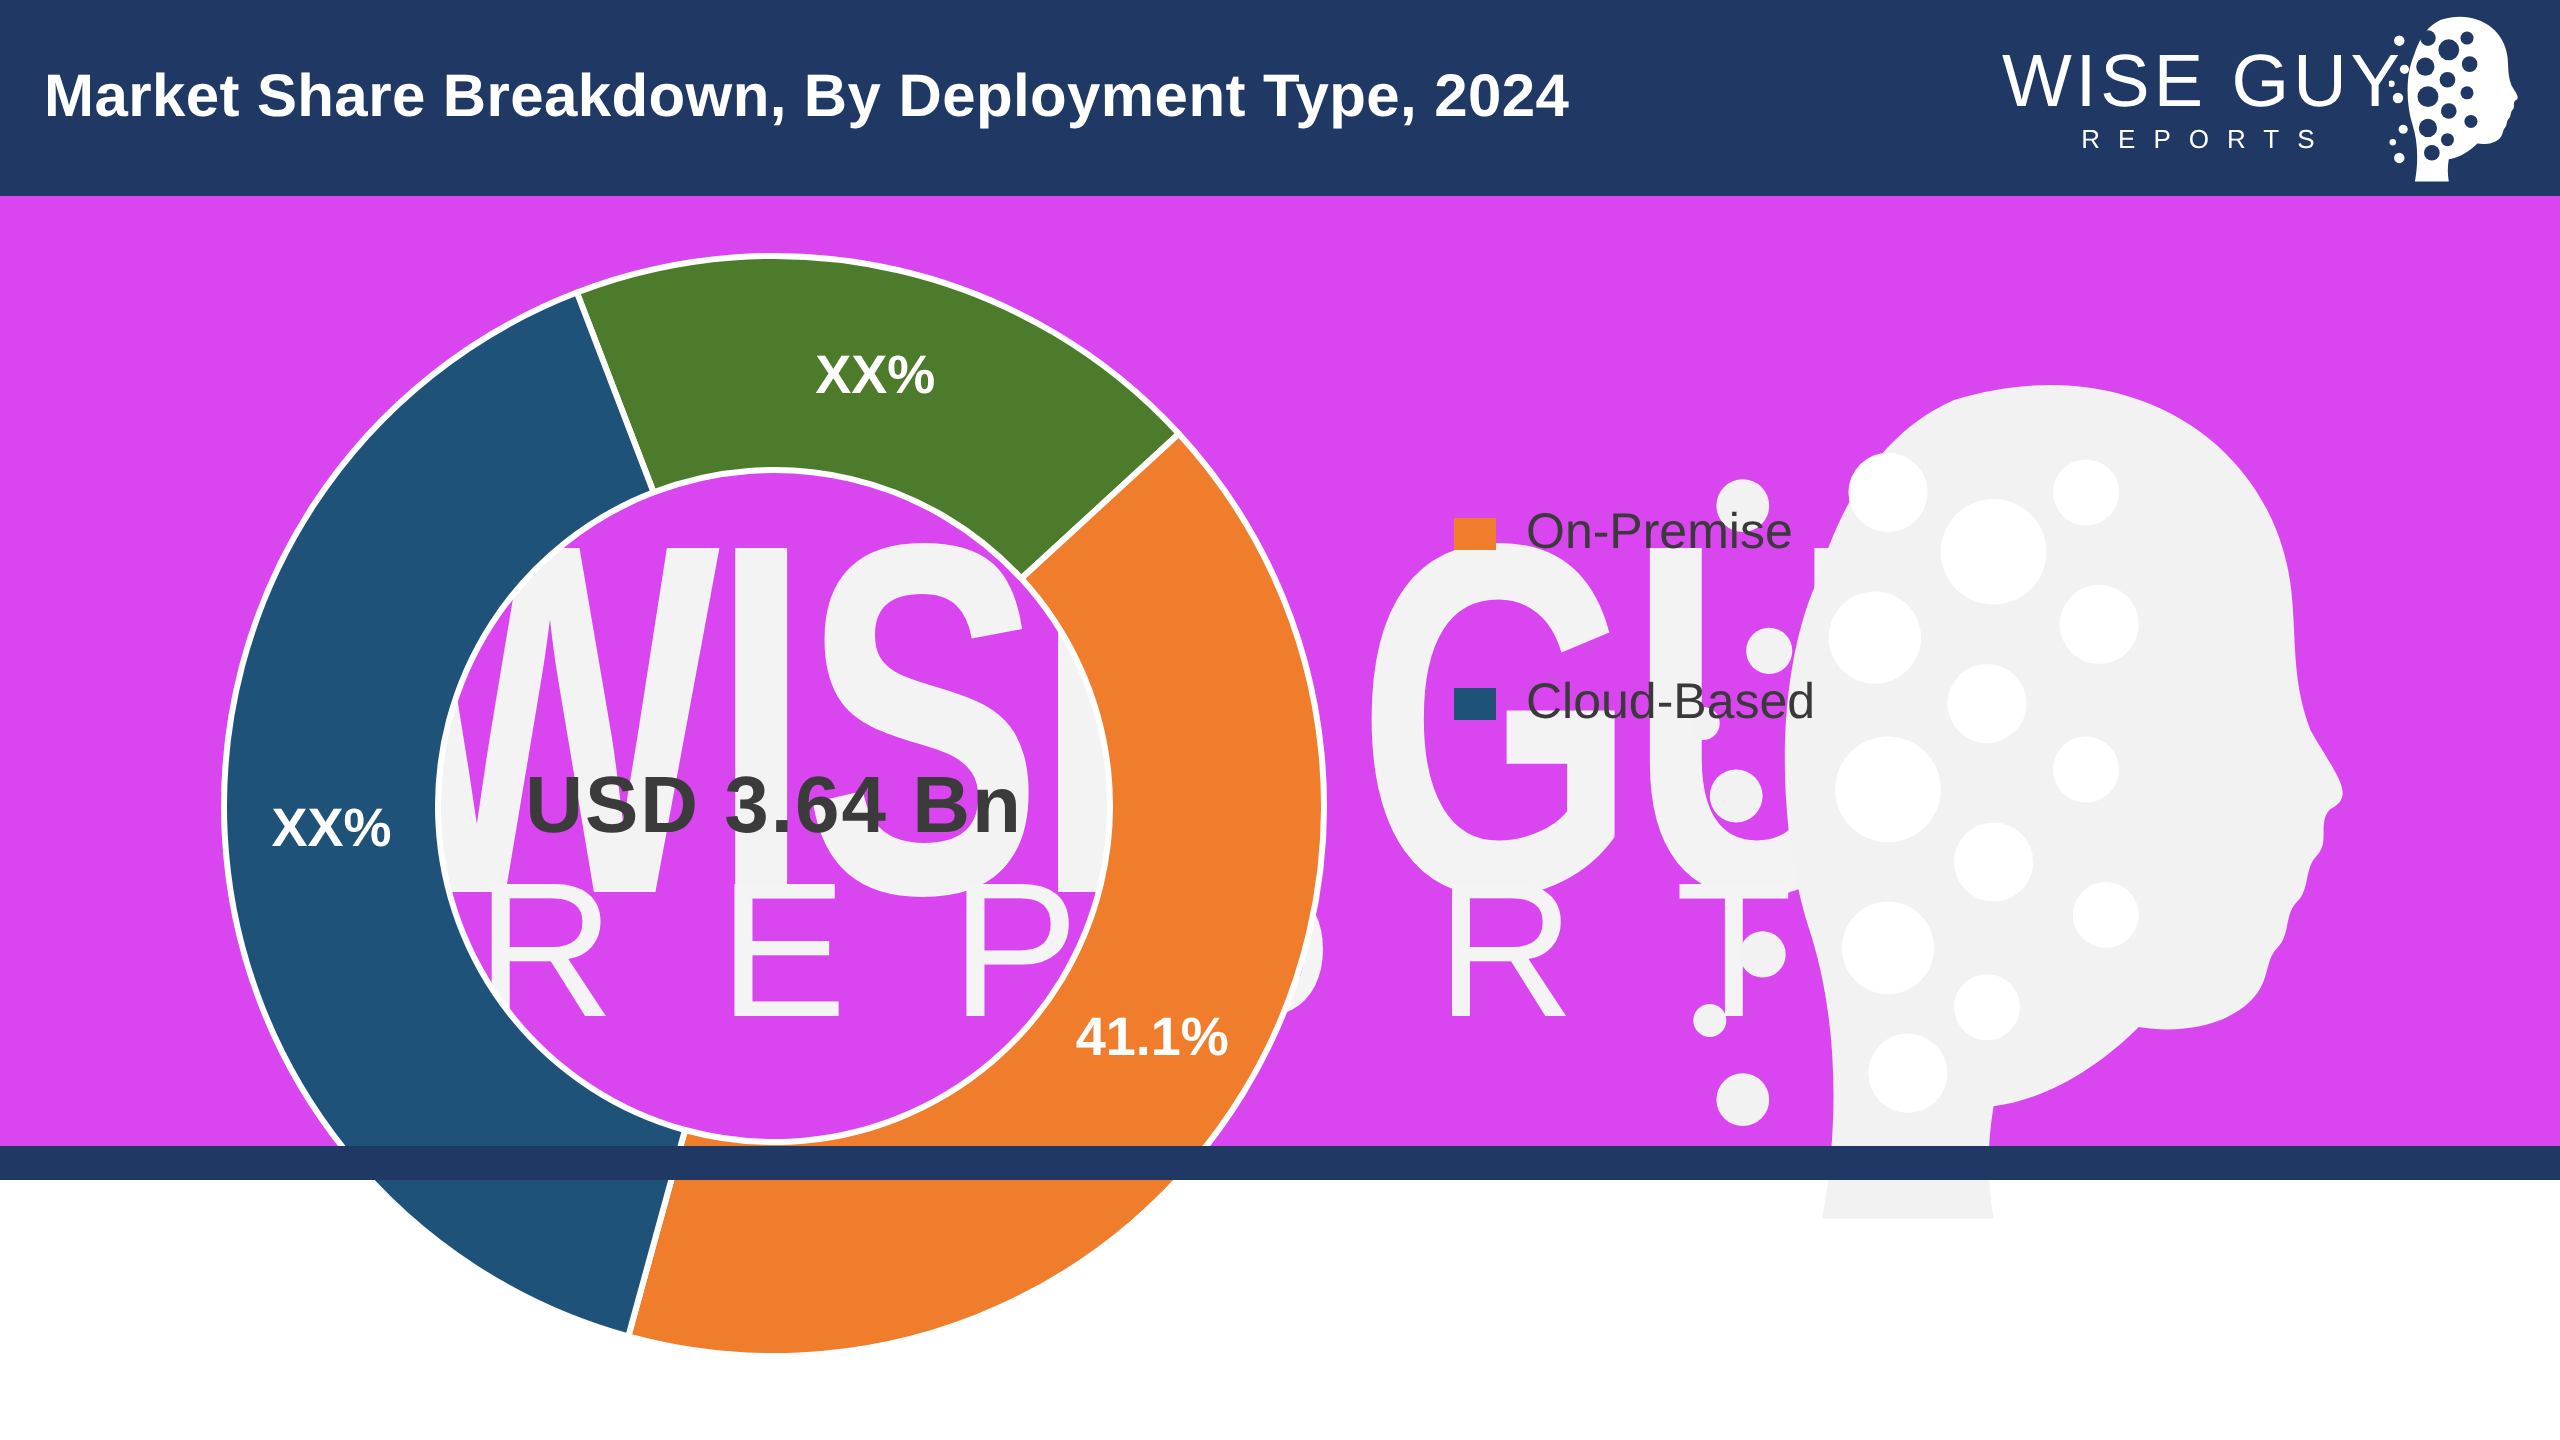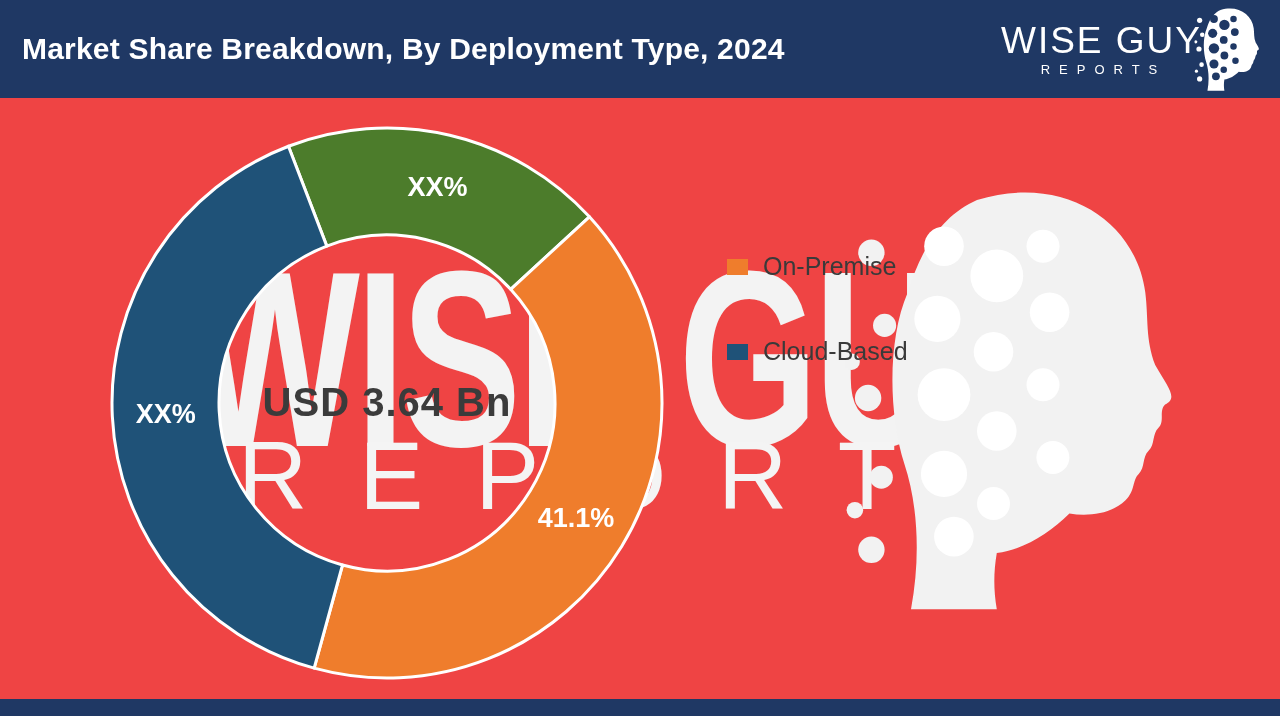--- a/index.html
+++ b/index.html
@@ -1,18 +1,18 @@
 <!DOCTYPE html>
 <html><head>
 <meta charset="utf-8">
 <style>
   * { margin:0; padding:0; box-sizing:border-box; }
   html,body { width:1280px; height:720px; overflow:hidden; background:#ffffff;
               font-family:"Liberation Sans", sans-serif; }
-  .stage { position:relative; width:1280px; height:716px; background:#ef4444; }
+  .stage { position:relative; width:1280px; height:590px; background:#d946ef; }
 
   
   .header { position:absolute; left:0; top:0; width:1280px; height:98px;
             background:#1f3864; z-index:6; display:flex; align-items:center; }
   .title { color:#ffffff; font-size:30px; font-weight:700; padding-left:22px;
            letter-spacing:.2px; }
   .logo { position:absolute; right:16px; top:6px; display:flex; align-items:center; }
   .logo-text { display:flex; flex-direction:column; align-items:center; margin-right:-12px; }
   .logo-line1 { color:#fff; font-size:37px; font-weight:300; letter-spacing:2px; line-height:1.1; }
   .logo-line2 { color:#fff; font-size:13px; font-weight:400; letter-spacing:9px;

